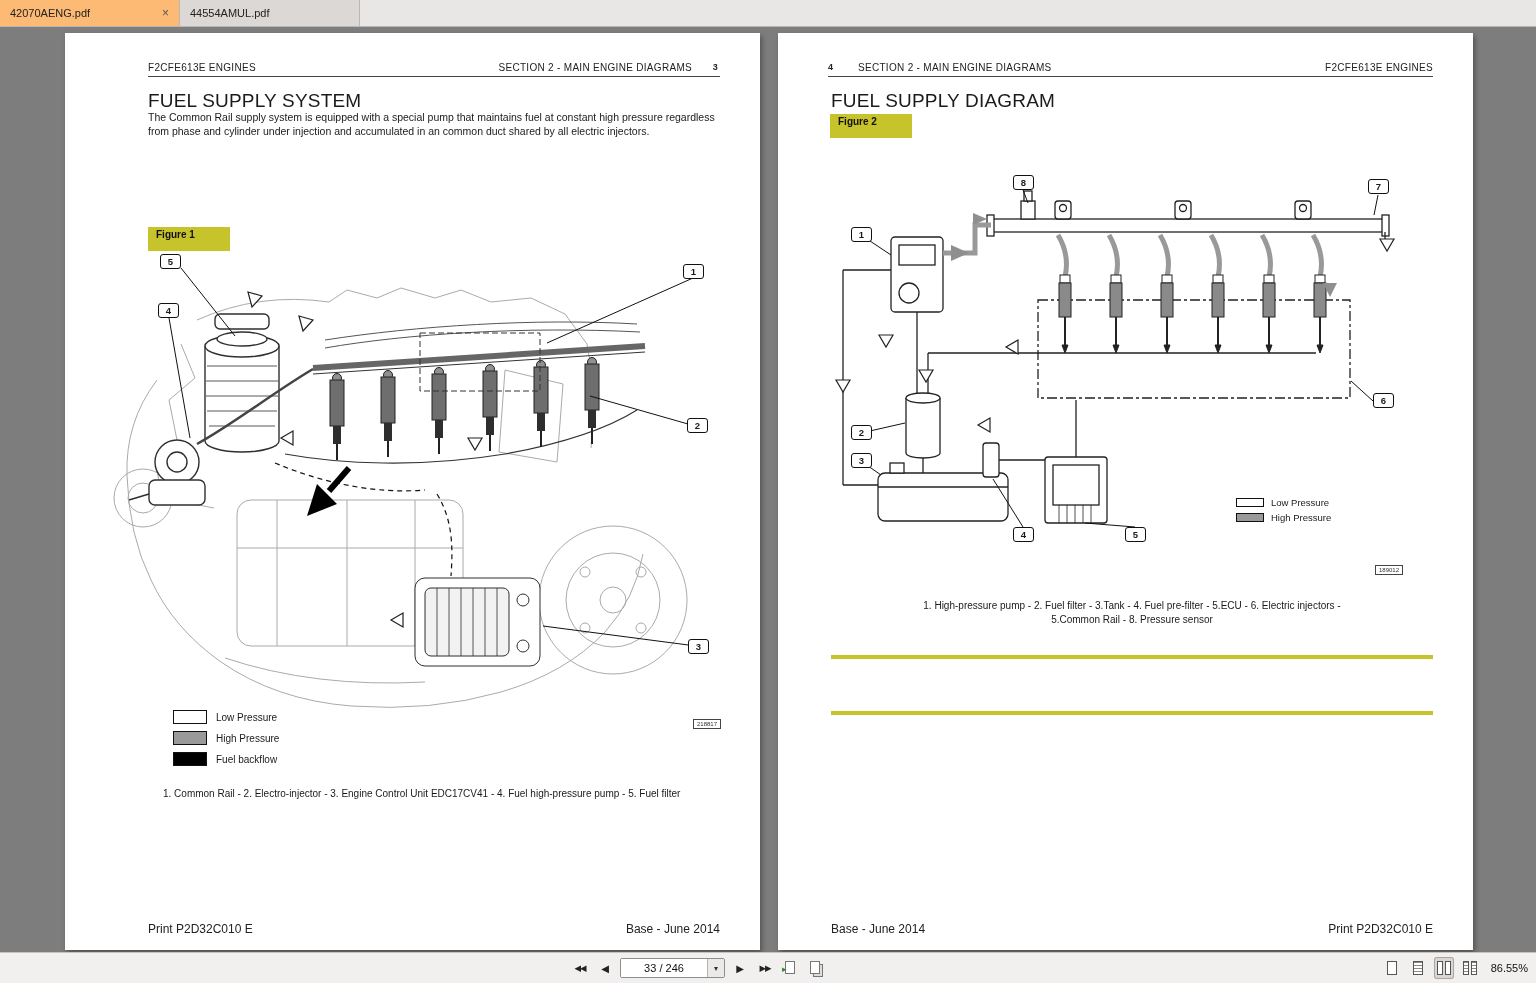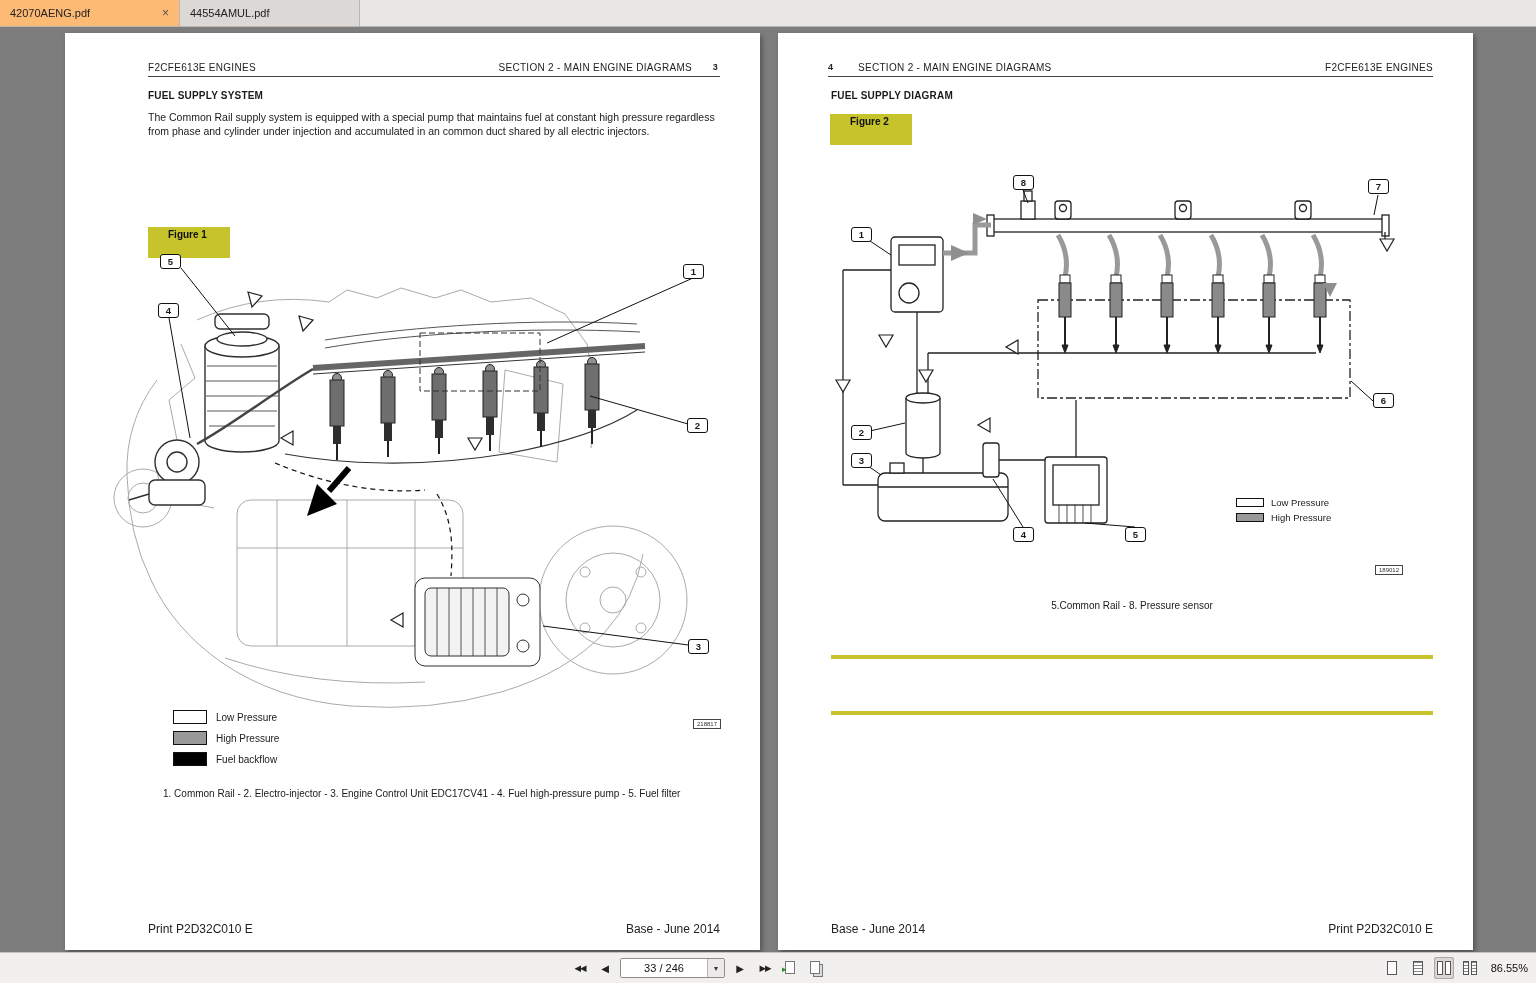--- a/index.html
+++ b/index.html
@@ -35,27 +35,27 @@
     position:absolute; top:5px; width:695px; height:917px;
     background:#ffffff; box-shadow:2px 3px 5px rgba(0,0,0,0.35);
     color:#1a1a1a;
   }
   .page-left  { left:65px; }
   .page-right { left:778px; }
 
   .hdr-txt { position:absolute; top:29px; font-size:10px; letter-spacing:0.3px; color:#222; }
   .hrule   { position:absolute; top:43px; height:1px; background:#444; }
   .pg-num  { font-weight:bold; font-size:9px; }
-  .title   { position:absolute; top:57px; font-size:10px; font-weight:bold; letter-spacing:0.2px; }
+  .title   { position:absolute; top:57px; font-size:19px; font-weight:normal; letter-spacing:0.2px; }
   .para p  { margin:0 0 7px 0; }
   .para    { position:absolute; top:78px; left:83px; width:575px; font-size:10.5px; line-height:1.3; }
 
   .figbadge {
-    position:absolute; width:82px; height:31px; line-height:16px;
-    background:#c6c32b; font-size:10px; font-weight:bold; padding-left:20px; color:#111;
+    position:absolute; width:82px; height:24px; line-height:16px;
+    background:#c6c32b; font-size:10px; font-weight:bold; padding-left:8px; color:#111;
   }
   .figcode {
     position:absolute; border:1px solid #444; font-size:6px; padding:1px 3px; color:#333;
     background:#fff;
   }
 
   .fig { position:absolute; }
   .fig svg { position:absolute; left:0; top:0; }
   .co {
     position:absolute; width:21px; height:15px; background:#fff;
@@ -462,20 +462,21 @@
         </div>
         <div class="legend-row">
           <div class="sw sw-high"></div>
           <span class="lbl">High Pressure</span>
         </div>
       </div>
 
       <div class="figcode" style="left:597px; top:532px">189012</div>
 
       <div class="caption centered" style="left:53px; right:40px; top:566px">
+        <div>1. High-pressure pump - 2. Fuel filter - 3.Tank - 4. Fuel pre-filter - 5.ECU - 6. Electric injectors -</div>
         <div>5.Common Rail - 8. Pressure sensor</div>
       </div>
 
       <div class="warnbar" style="top:622px"></div>
       <div class="warnbar" style="top:678px"></div>
 
       <span class="footer-txt" style="left:53px">Base - June 2014</span>
       <span class="footer-txt" style="right:40px">Print P2D32C010 E</span>
     </div>
   </div>

